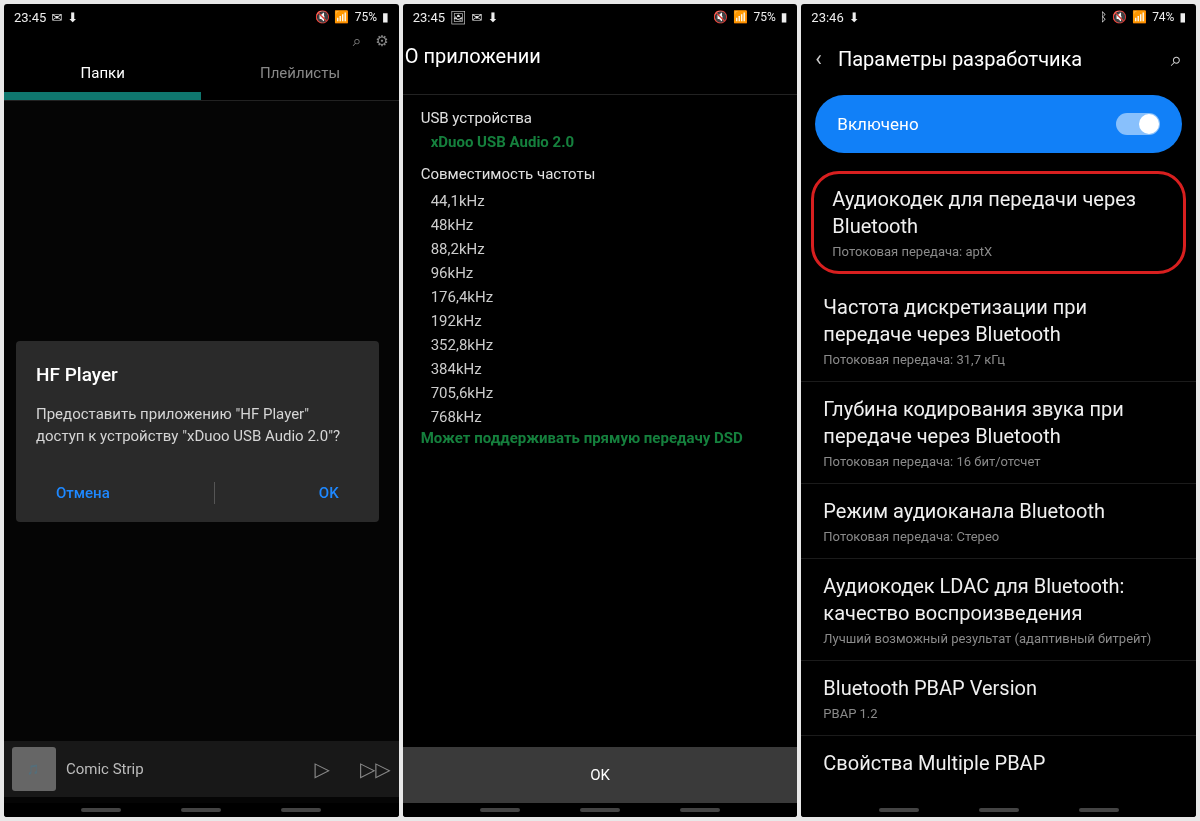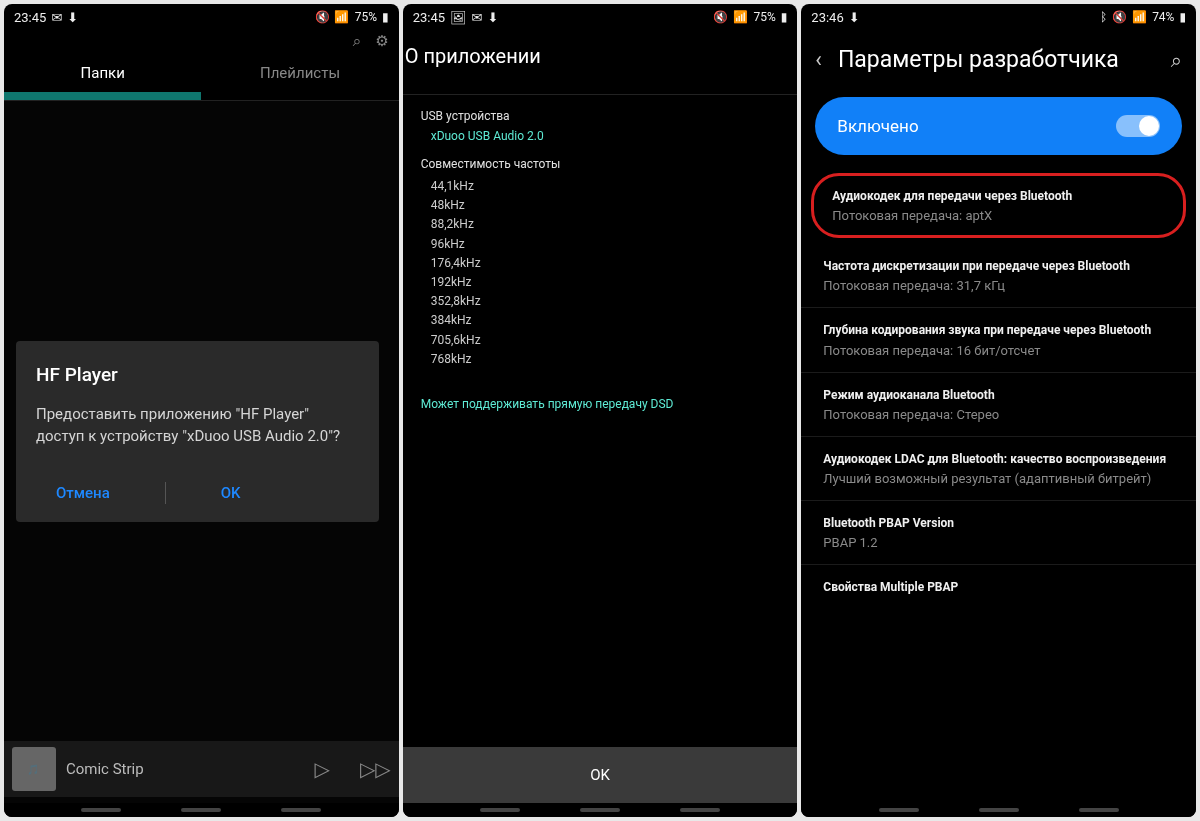--- a/index.html
+++ b/index.html
@@ -9,21 +9,21 @@
     background: #e8e8e8;
     font-family: Roboto, "Segoe UI", Arial, sans-serif;
     display: flex;
     gap: 4px;
     padding: 4px;
     overflow: hidden;
   }
   .phone {
     flex: 1;
     background: #000;
-    border-radius: 8px;
+    border-radius: 3px;
     display: flex;
     flex-direction: column;
     position: relative;
     overflow: hidden;
     color: #fff;
   }
   
   .statusbar {
     display: flex;
     justify-content: space-between;
@@ -52,73 +52,73 @@
     position:absolute;
     left:12px; right:20px;
     top: 240px;
     background:#2a2a2a;
     border-radius:4px;
     padding: 22px 20px 10px;
     color:#e8e8e8;
   }
   .dialog .title { font-size:19px; font-weight:500; margin-bottom:18px; color:#fff;}
   .dialog .msg { font-size:15px; line-height:1.45; color:#d5d5d5; }
-  .dialog .btns { display:flex; justify-content:flex-start; margin-top:26px; border-top:0;gap:35px; }
+  .dialog .btns { display:flex; justify-content:space-between; margin-top:26px; border-top:0;gap:35px; }
   .dialog .btns .btn { color:#1e88ff; font-weight:500; font-size:15px; padding:10px 20px; cursor:pointer;}
   .dialog .btns .sep { width:1px; background:#555; margin:8px 0;}
   .nowplaying {
     position:absolute; bottom:6px; left:0; right:0;
     height:56px; display:flex; align-items:center;
     background:rgba(60,60,60,0.35); padding:13px 8px; gap:10px;
     color:#bbb; font-size:15px;
   }
   .nowplaying .art { width:44px; height:44px; background:#666; border-radius:3px; display:flex; align-items:center; justify-content:center; font-size:10px;}
   .nowplaying .controls { margin-left:auto; display:flex; gap:30px; color:#888; font-size:20px;}
   .navbar { height:14px; display:flex; justify-content:center; gap:60px; align-items:center; background:#000;}
   .navbar .nb { width:40px; height:4px; background:#444; border-radius:2px;}
   
   .p2-title {
     font-size:20px; font-weight:400; color:#fff;
     padding: 16px 18px 26px 2px;
     border-bottom:1px solid #222;
   }
-  .p2-body { flex:1; padding: 14px 18px 0 18px; font-size:12px; color:#ddd; overflow:hidden;}
+  .p2-body { flex:1; padding: 14px 18px 0 18px; font-size:15px; color:#ddd; overflow:hidden;}
   .p2-section-label { color:#e0e0e0; margin-bottom:6px; }
-  .p2-indented { padding-left:10px; color:#5eead4; margin-bottom:14px; }
-  .p2-freqs { padding-left:10px; color:#ccc; line-height:1.6; margin-bottom:28px;}
+  .p2-indented { padding-left:10px; color:#15803d; margin-bottom:14px;font-weight:bold; }
+  .p2-freqs { padding-left:10px; color:#ccc; line-height:1.6; margin-bottom:0;}
   .p2-btn {
     height:56px; background:#3a3a3a; color:#fff;
     display:flex; align-items:center; justify-content:center;
     font-size:15px; margin-top:auto;
   }
   
   .p3-header {
     display:flex; align-items:center; gap:16px;
     padding: 18px 14px 18px 14px; color:#fff;
   }
   .p3-header .back { font-size:22px; color:#ccc; cursor:pointer;}
-  .p3-header .title { font-size:23px; flex:1; }
+  .p3-header .title { font-size:20px; flex:1; }
   .p3-header .search { font-size:20px; color:#ccc; cursor:pointer;}
   .enabled-pill {
     margin: 6px 14px 18px 14px;
     background:#1180f8;
     border-radius:30px;
     padding: 18px 22px;
     display:flex; align-items:center; justify-content:space-between;
     color:#fff; font-size:17px;gap:35px;
   }
   .switch { width:44px; height:22px; background:rgba(255,255,255,0.5); border-radius:12px; position:relative;}
   .switch .knob { width:20px; height:20px; background:#fff; border-radius:50%; position:absolute; right:1px; top:1px;}
   .settings-list { flex:1; overflow:hidden; }
   .setting {
     padding: 14px 22px 14px 22px;
     border-bottom:1px solid #1b1b1b;
     cursor:pointer;
   }
-  .setting .s-title { color:#f0f0f0; font-size:12px; line-height:1.35; margin-bottom:4px;font-weight:bold;}
+  .setting .s-title { color:#f0f0f0; font-size:20px; line-height:1.35; margin-bottom:4px;}
   .setting .s-sub { color:#8a8a8a; font-size:13px; }
   .setting.highlight {
     border:3px solid #d81f1f;
     border-radius:28px;
     margin: 0 10px 6px 10px;
     padding: 12px 18px;
   }
   .ico { display:inline-block; }
 </style>
 </head>

